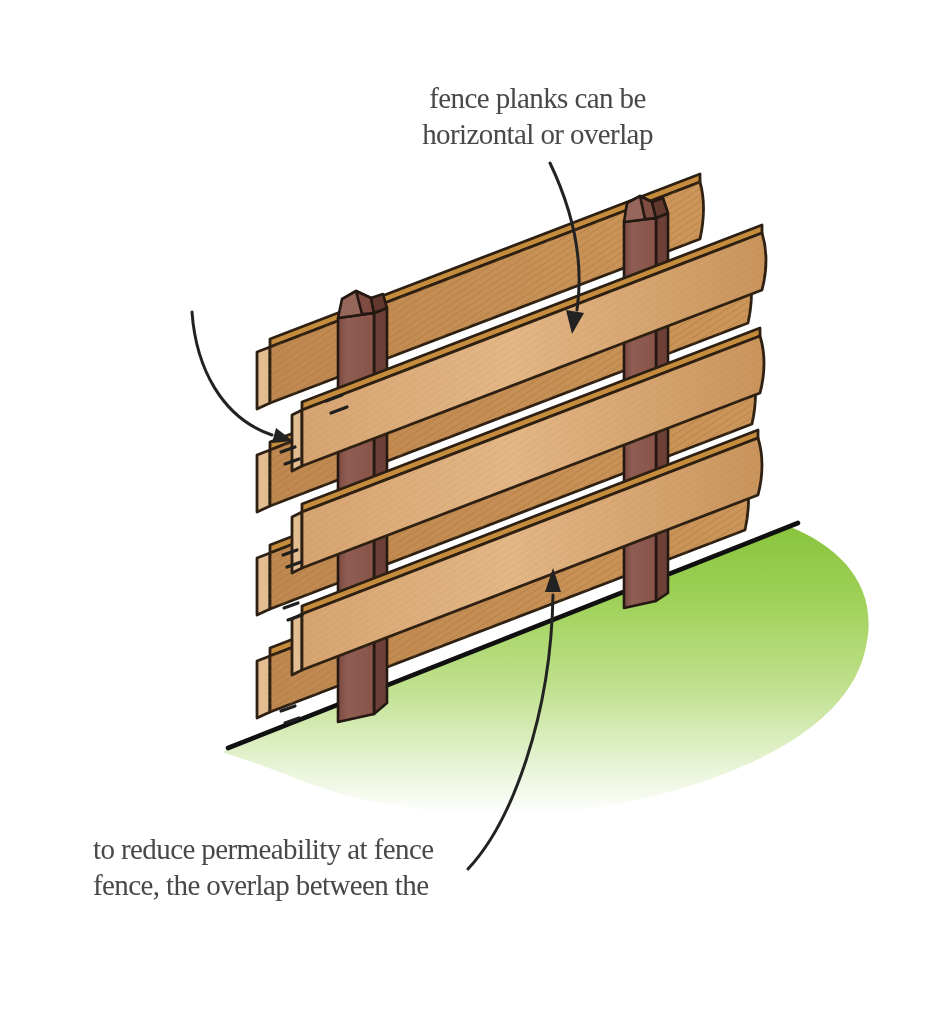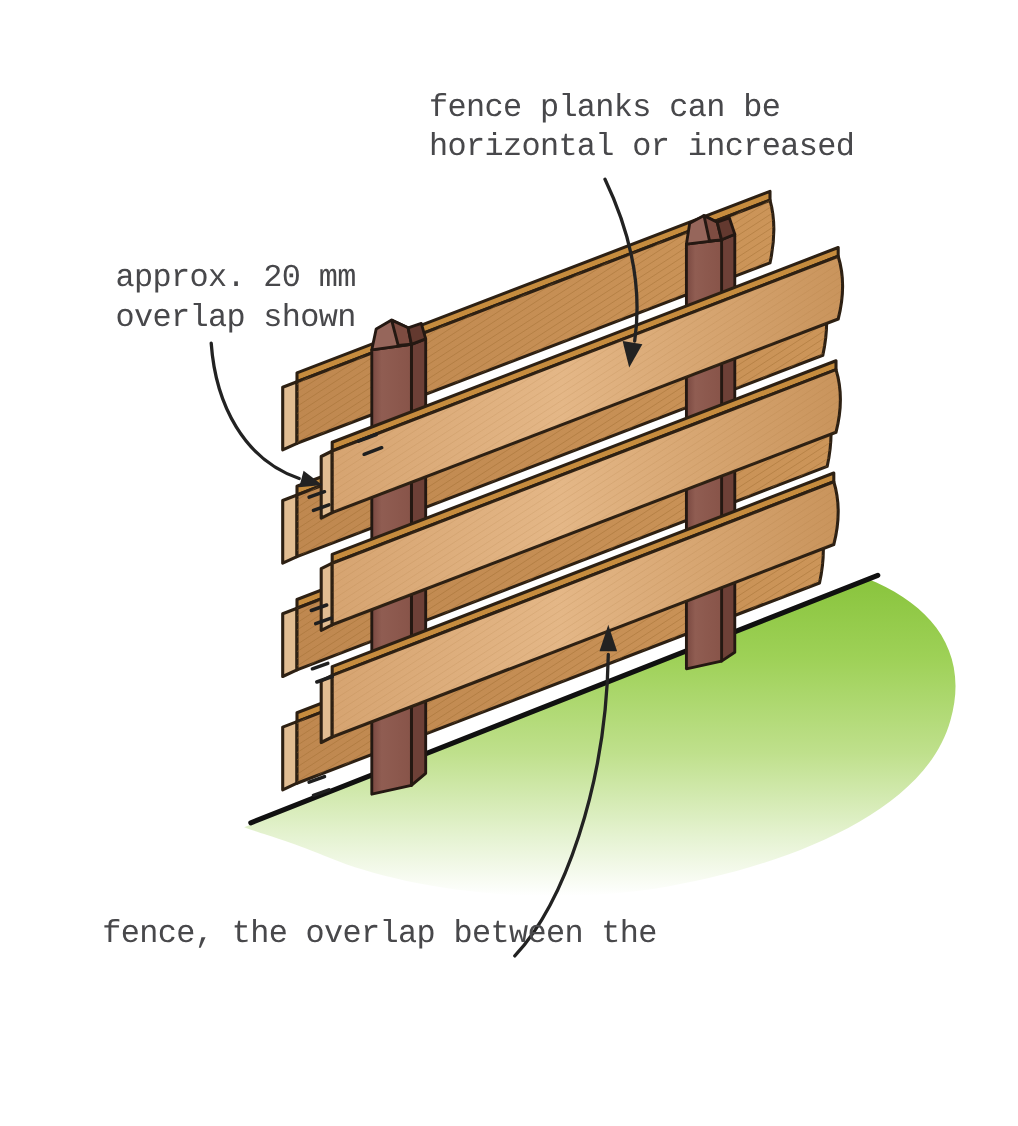--- a/index.html
+++ b/index.html
@@ -1,18 +1,18 @@
 <!DOCTYPE html>
 <html><head>
 <meta charset="utf-8">
 <style>
   html,body{margin:0;padding:0;background:#fff;}
   .stage{
     position:relative;width:925px;height:1024px;background:#ffffff;
-    overflow:hidden;font-family:Liberation Mono, monospace;
+    overflow:hidden;font-family:Liberation Serif, serif;
   }
   .stage svg{position:absolute;left:0;top:0;}
   .label{
     position:absolute;color:#48484b;font-size:29px;line-height:36px;
     letter-spacing:-0.6px;white-space:nowrap;
   }
   .label.center{text-align:center;}
 </style>
 </head>
 <body>
@@ -132,25 +132,22 @@
       <path fill="#222222" stroke="none" d="M572,334 L584,313 L566,310 Z"></path>
       <path d="M192,312 C196,368 222,418 272,435"></path>
       <path fill="#222222" stroke="none" d="M293,441 L272,443 L276,428 Z"></path>
       <path d="M468,869 C512,822 551,716 553,595"></path>
       <path fill="#222222" stroke="none" d="M553,568 L561,592 L545,592 Z"></path>
     </g>
   </svg>
 
   <div class="label center" style="left:390px;top:80px;width:295px;">
     <div>fence planks can be</div>
-    <div>horizontal or increased</div>
+    <div>horizontal or overlap</div>
   </div>
 
-  <div class="label" style="left:105px;top:235px;">
-    <div>approx. 20 mm</div>
-    <div>overlap shown</div>
-  </div>
 
   <div class="label" style="left:93px;top:831px;">
+    <div>to reduce permeability at fence</div>
     <div>fence, the overlap between the</div>
   </div>
 
 </div>
 
 </body></html>

